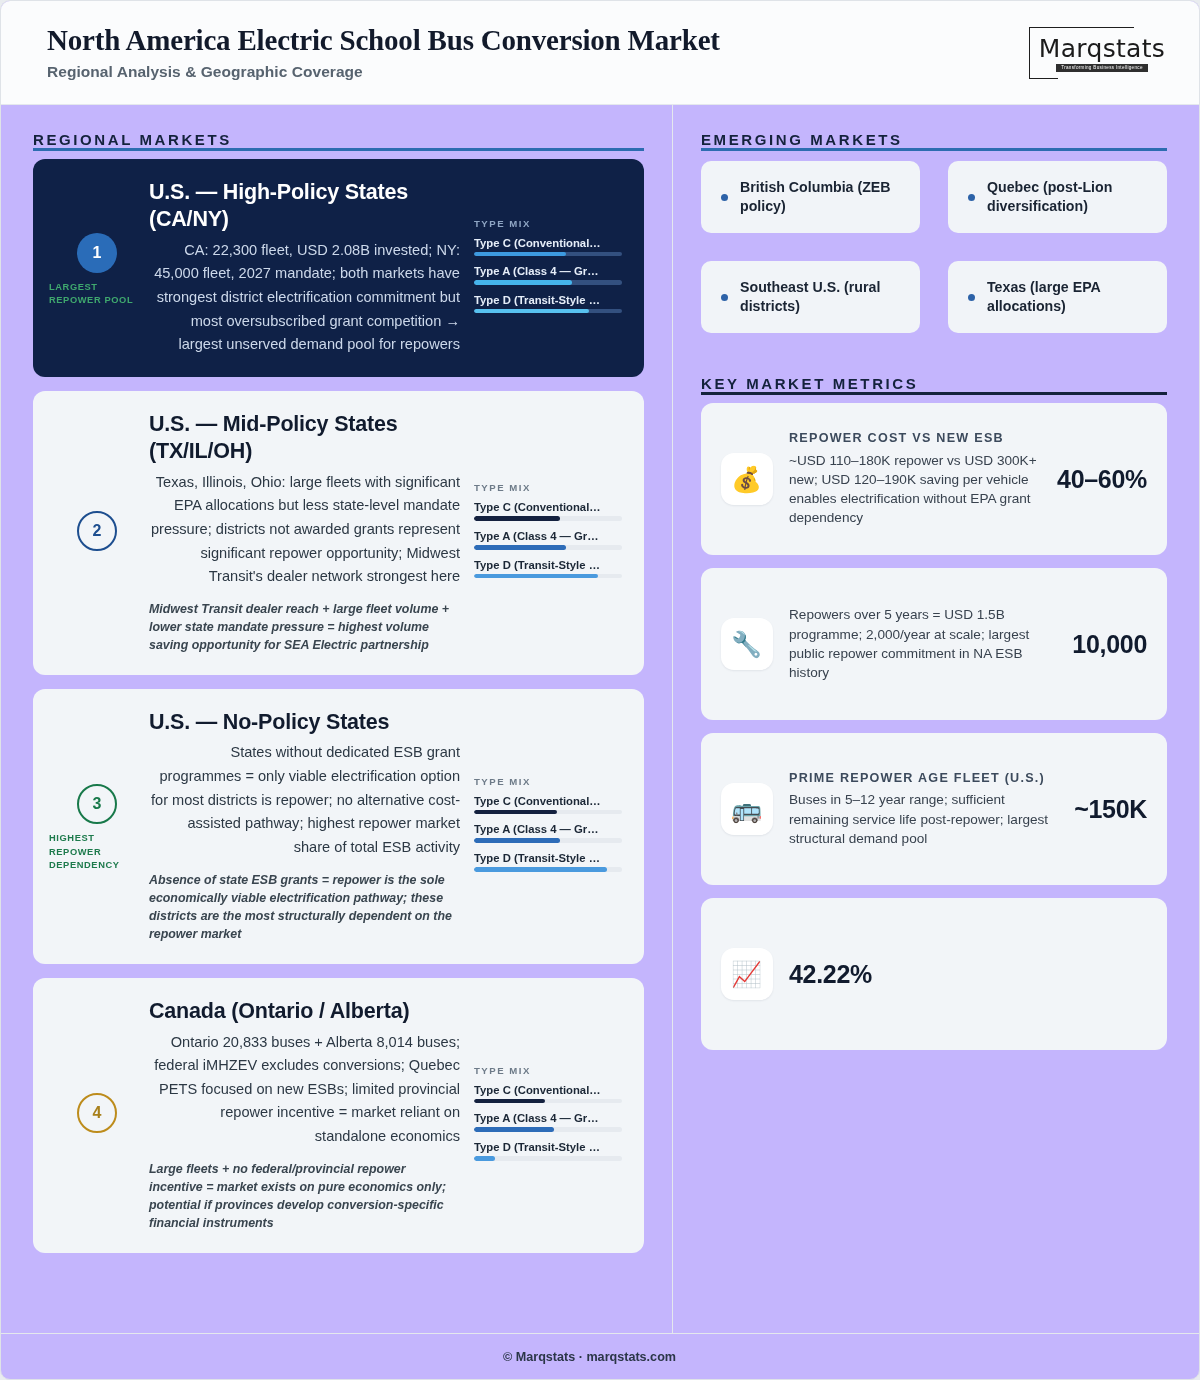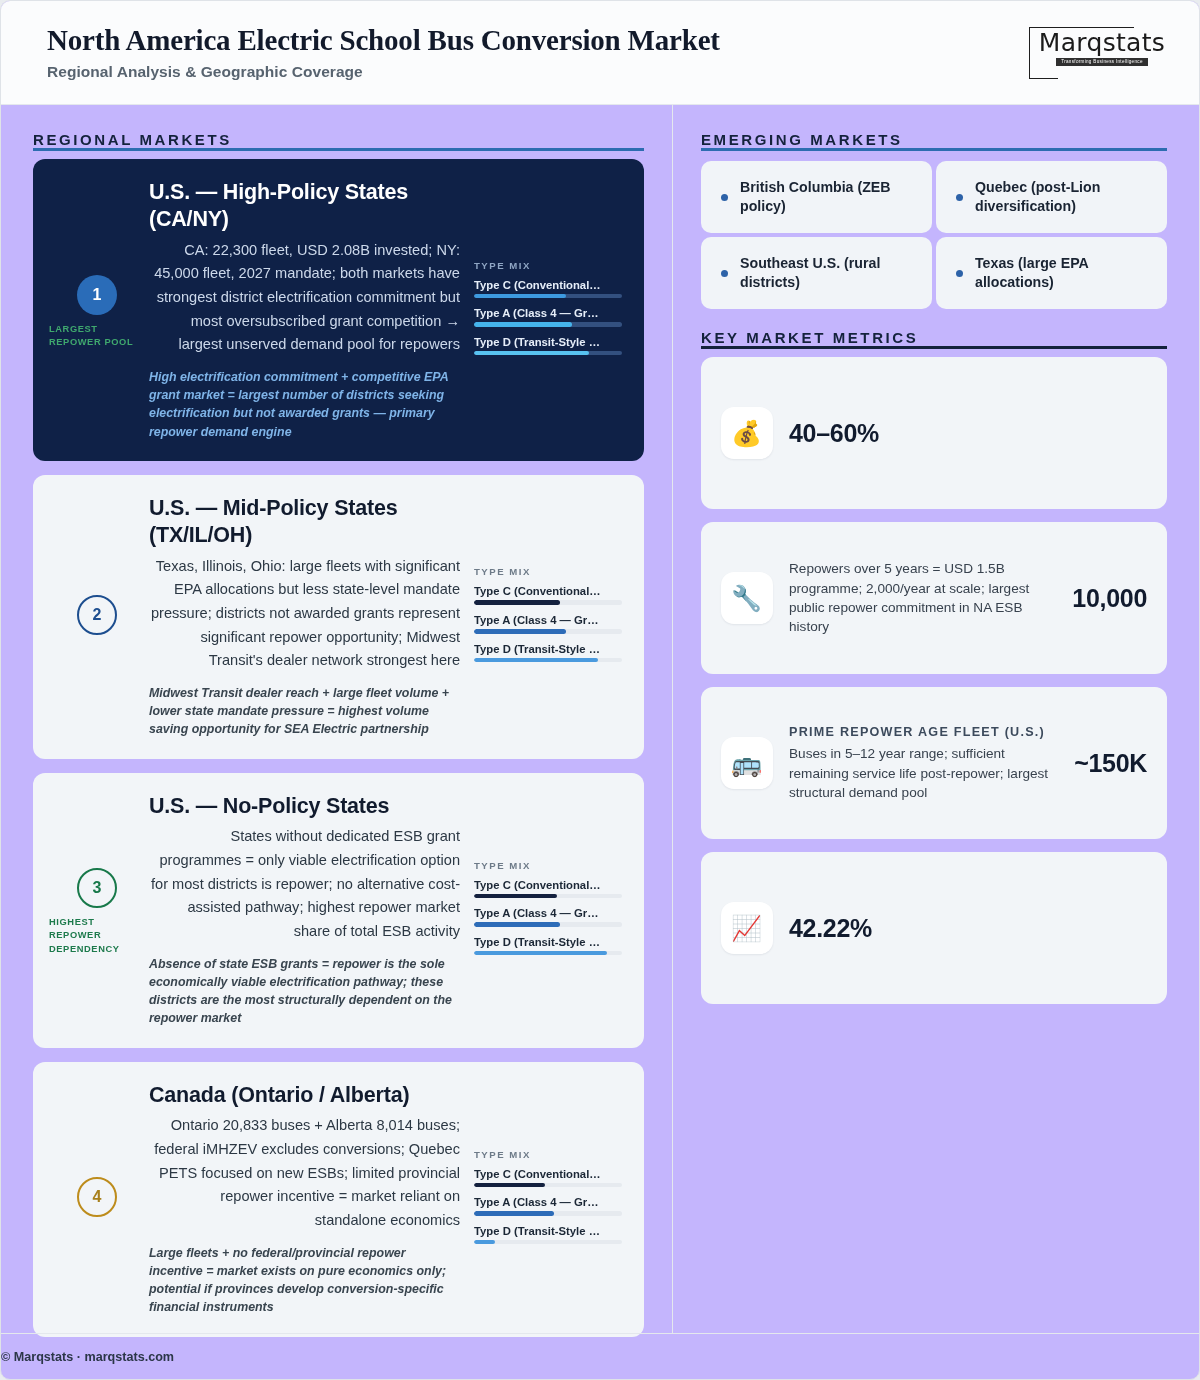--- a/index.html
+++ b/index.html
@@ -35,21 +35,21 @@
   }
   .subtitle {
     margin-top: 6px;
     font-size: 15.5px; font-weight: bold;
     color: #57636f; letter-spacing: 0.05px;
   }
   .logo-box {
     width: 128px; height: 52px;
     border: 1.6px solid #1e1e1e;
     display: flex; flex-direction: column;
-    align-items: center; 
+    align-items: center; justify-content: center;
     position: relative; margin-right: 8px;
   }
   .logo-mask {
     position: absolute; top: -2px; right: -14px;
     width: 36px; height: 56px; background: #fbfcfd;
   }
   .logo-mask2 {
     position: absolute; bottom: -3px; left: 28px;
     width: 92px; height: 10px; background: #fbfcfd;
   }
@@ -156,21 +156,21 @@
   .tm-track {
     height: 4.6px; border-radius: 3px;
     background: #e6eaef; overflow: hidden;
   }
   .card.dark .tm-track { background: #33507f; }
   .tm-fill { height: 100%; border-radius: 3px; }
 
   
   .em-grid {
     display: grid; grid-template-columns: 1fr 1fr;
-    gap: 4px; margin-top: 10px; margin-bottom: 20px;
+    gap: 28px; margin-top: 10px; margin-bottom: 42px;
   }
   .em-card {
     background: #f1f4f8; border-radius: 10px;
     padding: 16px 14px 16px 12px;
     display: flex; align-items: center; min-height: 72px;
   }
   .em-dot {
     width: 7px; height: 7px; border-radius: 50%;
     background: #2d62a8; flex: 0 0 7px; margin: 0 12px 0 8px;
   }
@@ -206,21 +206,21 @@
     flex: 0 0 auto;
     font-size: 25px; font-weight: bold;
     color: #111b2e; letter-spacing: -0.3px;
     white-space: nowrap;
   }
 
   
   .footer {
     flex: 0 0 46px; height: 46px;
     border-top: 1px solid #e4e8ed;
-    display: flex; align-items: center; justify-content: flex-start;
+    display: flex; align-items: center; justify-content: center;
     padding-right: 21px;
     font-size: 12.6px; font-weight: bold; color: #2b3648;
   }
 </style>
 </head>
 <body>
 
 <div class="page">
 
   <div class="header">
@@ -244,21 +244,20 @@
 
       <div class="card dark">
         <div class="badge-col">
           <div class="badge fill-blue">1</div>
           <div class="badge-label green-light">LARGEST REPOWER POOL</div>
         </div>
         <div class="card-main">
           <div class="card-text">
             <div class="card-title">U.S. — High-Policy States (CA/NY)</div>
             <div class="card-body">CA: 22,300 fleet, USD 2.08B invested; NY: 45,000 fleet, 2027 mandate; both markets have strongest district electrification commitment but most oversubscribed grant competition → largest unserved demand pool for repowers</div>
-            <div class="card-note">High electrification commitment + competitive EPA grant market = largest number of districts seeking electrification but not awarded grants — primary repower demand engine</div>
           </div>
           <div class="typemix">
             <div class="tm-head">TYPE MIX</div>
             <div class="tm-row">
               <div class="tm-label">Type C (Conventional…</div>
               <div class="tm-track">
                   <div class="tm-fill" style="width: 62%; background: rgb(61, 154, 224);"></div>
                 </div>
             </div>
             <div class="tm-row">
@@ -404,20 +403,24 @@
           <span class="em-dot"></span>
           <span class="em-text">Texas (large EPA allocations)</span>
         </div>
       </div>
 
       <div class="sec-head">KEY MARKET METRICS</div>
       <div class="sec-rule dark"></div>
 
       <div class="metric">
         <div class="metric-icon">💰</div>
+        <div class="metric-body">
+          <div class="metric-label">REPOWER COST VS NEW ESB</div>
+          <div class="metric-desc">~USD 110–180K repower vs USD 300K+ new; USD 120–190K saving per vehicle enables electrification without EPA grant dependency</div>
+        </div>
         <div class="metric-value">40–60%</div>
       </div>
 
       <div class="metric">
         <div class="metric-icon">🔧</div>
         <div class="metric-body">
           <div class="metric-desc">Repowers over 5 years = USD 1.5B programme; 2,000/year at scale; largest public repower commitment in NA ESB history</div>
         </div>
         <div class="metric-value">10,000</div>
       </div>

